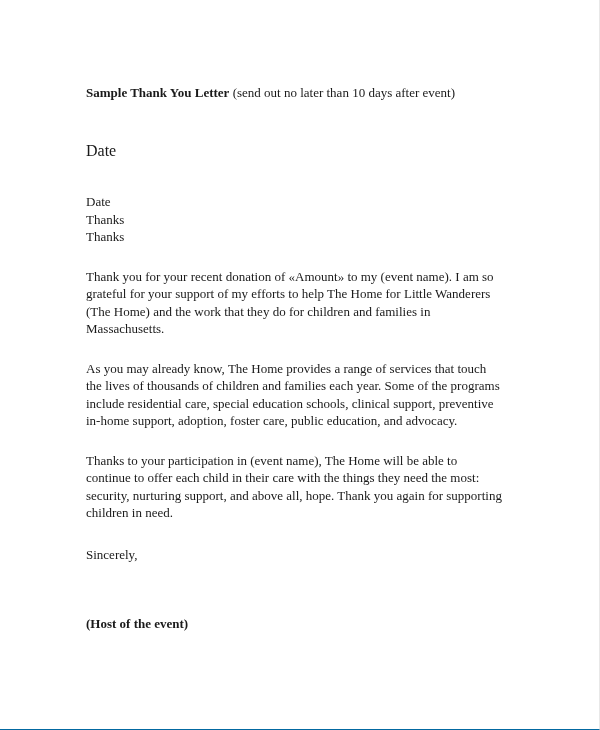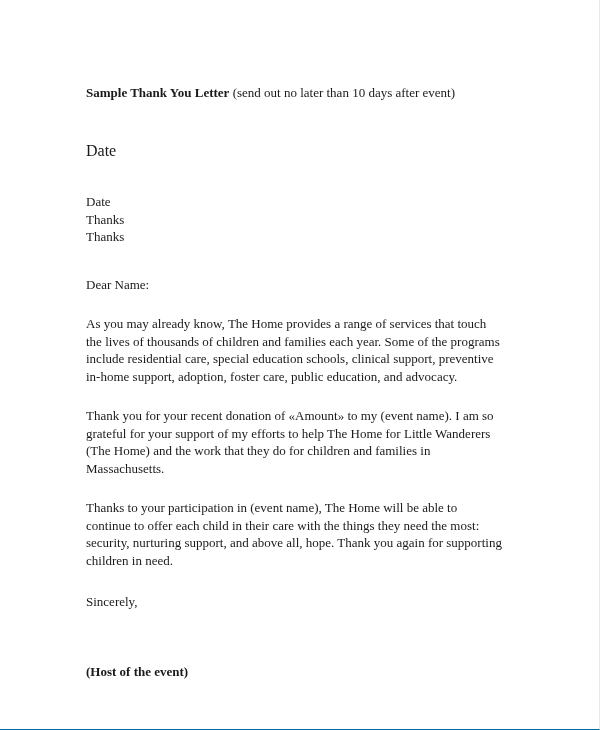--- a/index.html
+++ b/index.html
@@ -107,24 +107,23 @@
     </p>
 
     <p class="date-line">Date</p>
 
     <div class="address-block">
       <span class="addr-line">Date</span>
       <span class="addr-line">Thanks</span>
       <span class="addr-line">Thanks</span>
     </div>
 
-    <p class="salutation">Dear Name:</p>
 
+    <p class="body-para">Thank you for your recent donation of «Amount» to my (event name).  I am so grateful for your support of my efforts to help The Home for Little Wanderers (The Home) and the work that they do for children and families in Massachusetts.</p>
     <p class="body-para">As you may already know, The Home provides a range of services that touch the lives of thousands of children and families each year.  Some of the programs include residential care, special education schools, clinical support, preventive in-home support, adoption, foster care, public education, and advocacy.</p>
-    <p class="body-para">Thank you for your recent donation of «Amount» to my (event name).  I am so grateful for your support of my efforts to help The Home for Little Wanderers (The Home) and the work that they do for children and families in Massachusetts.</p>
     <p class="body-para">Thanks to your participation in (event name), The Home will be able to continue to offer each child in their care with the things they need the most: security, nurturing support, and above all, hope. Thank you again for supporting children in need.</p>
 
     <p class="closing">Sincerely,</p>
 
     <p class="signature-name">(Host of the event)</p>
 
   </div>
 </div>
 
 </body></html>

